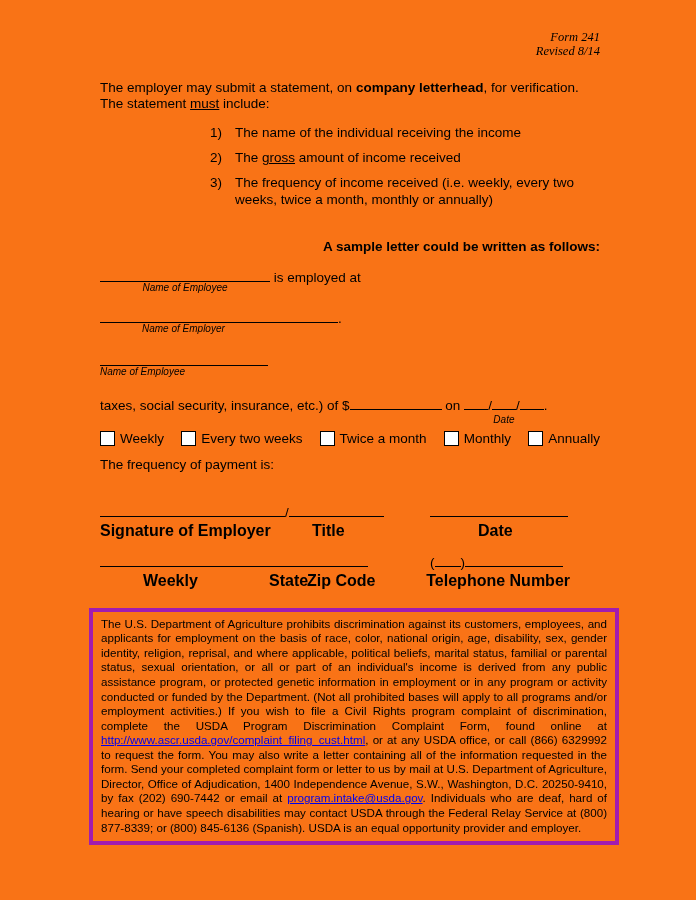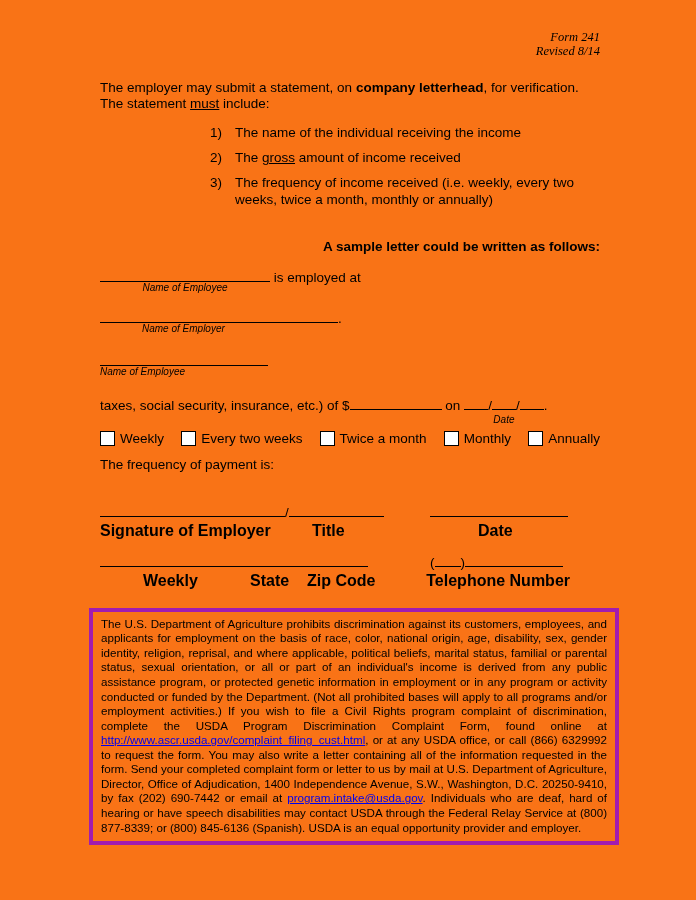--- a/index.html
+++ b/index.html
@@ -154,21 +154,21 @@
           <span style="left:48px;">Date</span>
         </div>
       </div>
     </div>
 
     <div class="sig-row sig-row2">
       <div class="sig-left">
         <div><span class="sig-seg" style="width:268px;"></span></div>
         <div class="sig-labels">
           <span style="left:43px;">Weekly</span>
-          <span style="left:150px;">State</span>
+          <span style="left:169px;">State</span>
           <span style="left:207px;">Zip Code</span>
         </div>
       </div>
       <div class="sig-right">
         <div class="phone-line"><span>(</span><span class="sig-seg" style="width:26px;"></span><span>)</span><span class="sig-seg" style="width:98px;"></span></div>
         <div class="sig-labels">
           <span style="right:0;">Telephone Number</span>
         </div>
       </div>
     </div>

